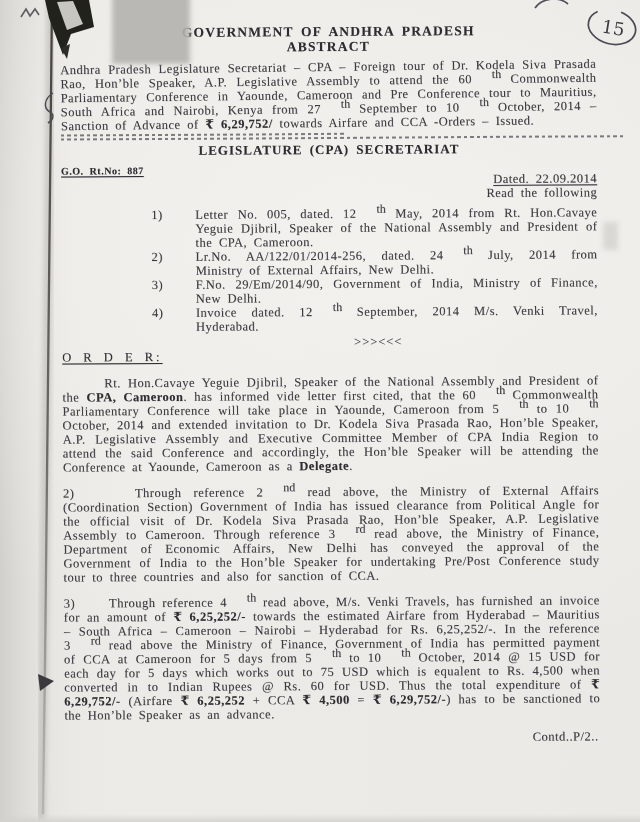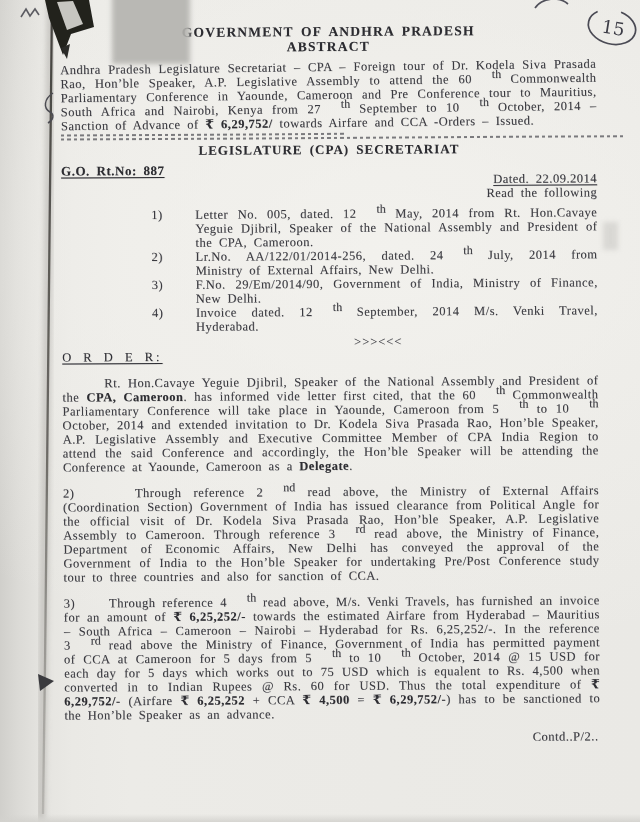--- a/index.html
+++ b/index.html
@@ -24,21 +24,21 @@
     text-align:center;font-weight:bold;font-size:13.5px;line-height:15px;
     letter-spacing:1.2px;color:#2c2c31;margin:0;
   }
   .h-sub{margin-bottom:6px;}
   .abstract{margin:0 0 3px 0;text-align:justify;transform:rotate(-0.35deg);}
   .dash{height:2px;background:repeating-linear-gradient(90deg,#5d5d62 0 3.5px,transparent 3.5px 6.5px);opacity:0.8;}
   .dash-a{width:285px;margin:2px 0 2px 0;}
   .dash-b{width:calc(100% + 28px);margin:0 0 4px 0;}
   .secretariat{text-align:center;font-weight:bold;font-size:13px;letter-spacing:1px;color:#2c2c31;margin:0 0 6px 0;}
   .go-row{display:flex;justify-content:space-between;align-items:flex-start;margin:0 0 6px 0;}
-  .go-num{font-weight:bold;font-size:13px;text-decoration:underline;text-underline-offset:2px;color:#2c2c31;}
+  .go-num{font-weight:bold;font-size:10px;text-decoration:underline;text-underline-offset:2px;color:#2c2c31;}
   .date-block{margin-top:10px;text-align:right;}
   .dated{text-decoration:underline;text-underline-offset:2px;}
   .read-following{margin-top:1px;text-align:right;}
   .refs{margin:0 0 3px 90px;}
   .ref-row{display:flex;}
   .ref-num{width:44px;flex-shrink:0;}
   .ref-body{flex:1;text-align:justify;}
   .divider-mark{margin:1px 0 0 292px;line-height:13px;letter-spacing:1px;}
   .order-head{letter-spacing:3px;text-decoration:underline;text-underline-offset:2px;margin:0;color:#303036;}
   .para{margin:12px 0 0 0;text-align:justify;}

